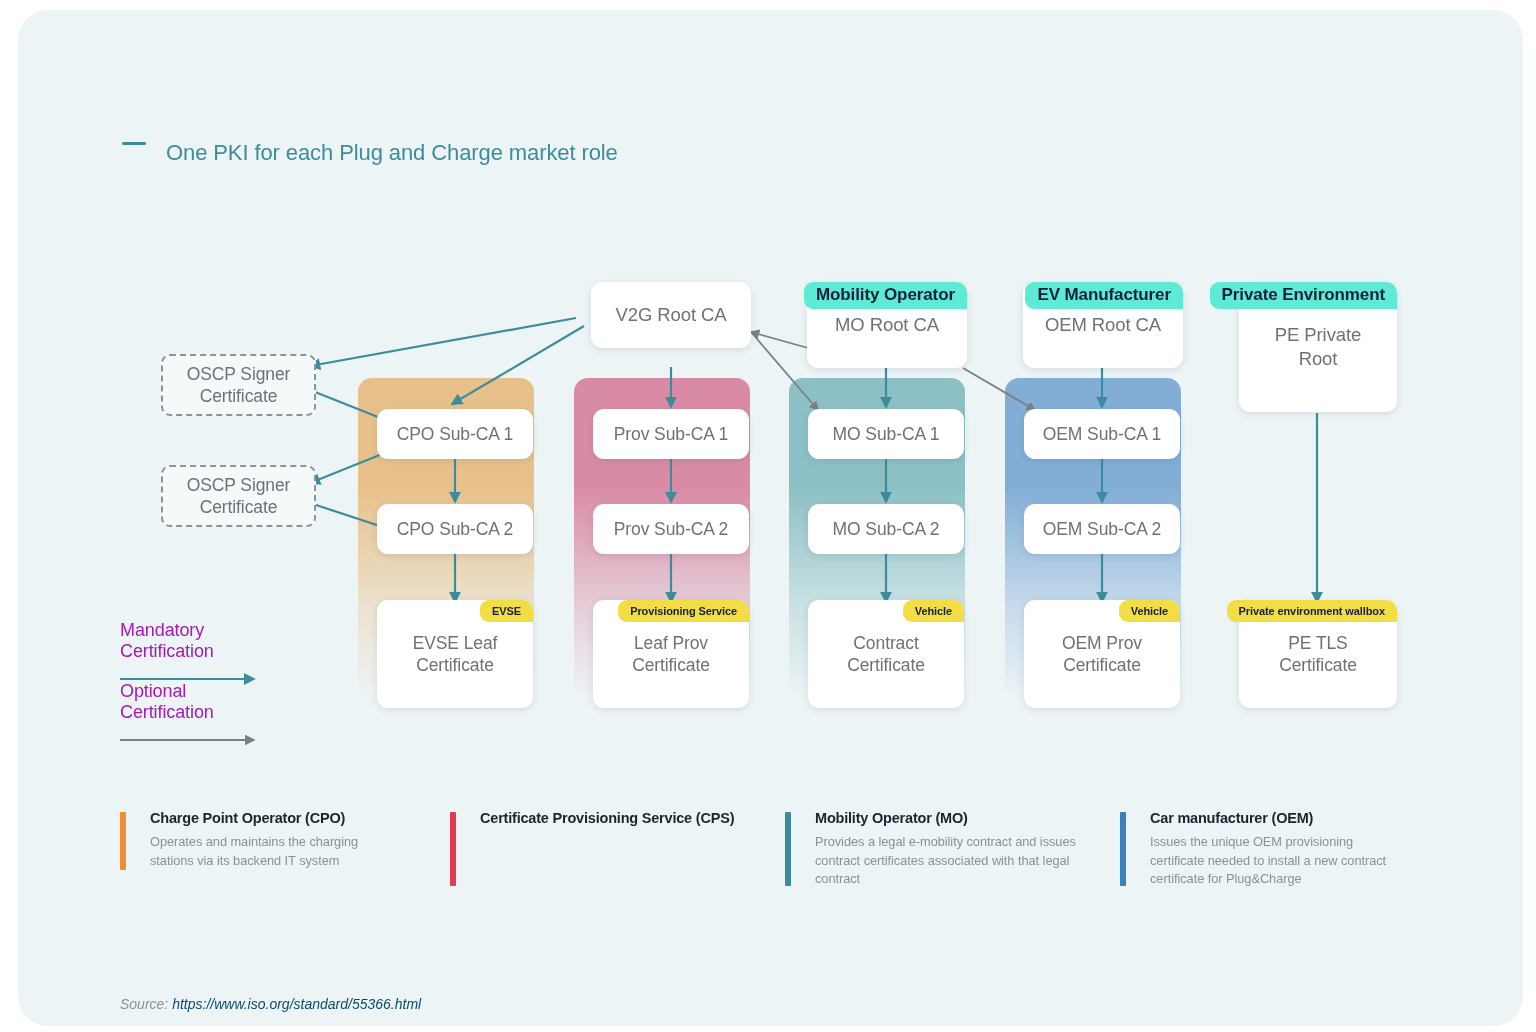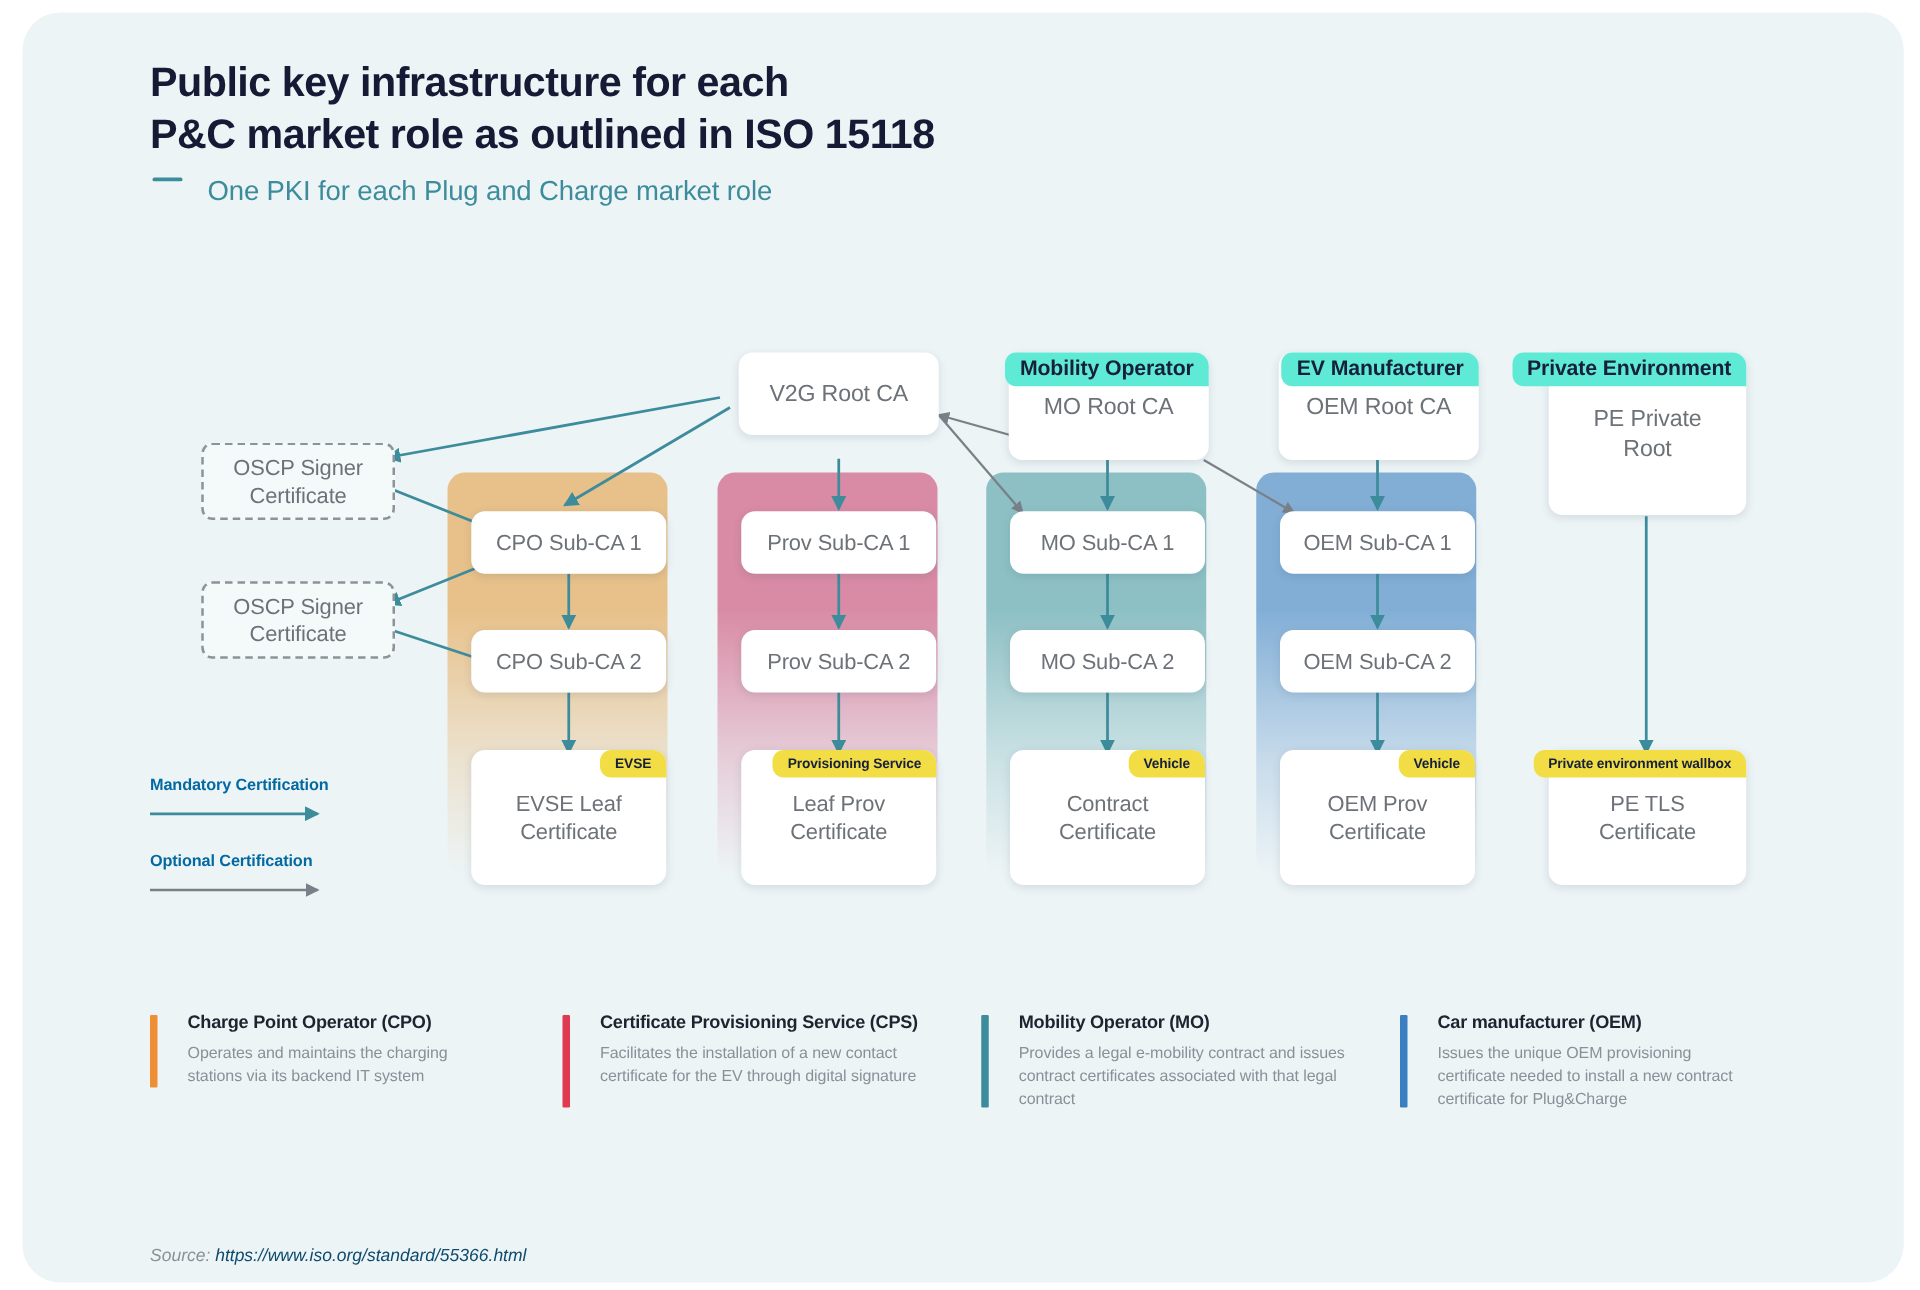--- a/index.html
+++ b/index.html
@@ -86,21 +86,21 @@
     padding: 5px 12px 5px 12px;
     border-radius: 9px 11px 0 9px;
     letter-spacing: -0.1px;
     white-space: nowrap;
     line-height: 1.1;
   }
 
   
   .legend-block { position: absolute; }
   .legend-label {
-    font-size: 13px; font-weight: bold; color: #0369a1;
+    font-size: 18px; font-weight: normal; color: #a21caf;
     letter-spacing: -0.1px; margin-bottom: 9px;
   }
 
   
   #footnotes { position: absolute; left: 102px; top: 800px; width: 1320px;
                display: flex; gap: 0; }
   .fn { display: flex; gap: 24px; }
   .fn-bar { width: 6px; border-radius: 1px; flex: none; margin-top: 2px; }
   .fn-title { font-size: 14.5px; font-weight: bold; color: #1d2430;
               letter-spacing: -0.2px; margin-bottom: 7px; }
@@ -112,24 +112,20 @@
     position: absolute; left: 102px; top: 986px;
     font-size: 14px; font-style: italic; color: #8b9098;
   }
   #source a { color: #0c4a6e; text-decoration: none; }
 </style>
 </head>
 <body>
 
 <div id="card">
 
-  <div id="title">
-    <span class="ln">Public key infrastructure for each</span>
-    <span class="ln">P&amp;C market role as outlined in ISO 15118</span>
-  </div>
   <div id="subtitle-row">
     <span id="sub-dash"></span>
     <span id="subtitle">One PKI for each Plug and Charge market role</span>
   </div>
 
   <div id="stage">
 
     <div class="colpanel" style="left:340px; top:368px; width:176px; height:322px;
                 background:linear-gradient(180deg,#e8c18a 0%, #e8c18a 34%, rgba(232,193,138,0.35) 72%, rgba(232,193,138,0) 100%);"></div>
     <div class="colpanel" style="left:556px; top:368px; width:176px; height:322px;
@@ -299,21 +295,20 @@
       <div class="fn-bar" style="background:#ef8f35; height:58px;"></div>
       <div>
         <div class="fn-title">Charge Point Operator (CPO)</div>
         <div class="fn-body" style="max-width:250px;">Operates and maintains the charging stations via its backend IT system</div>
       </div>
     </div>
     <div class="fn" style="width:335px;">
       <div class="fn-bar" style="background:#e03a53; height:74px;"></div>
       <div>
         <div class="fn-title">Certificate Provisioning Service (CPS)</div>
-        <div class="fn-body" style="max-width:290px;">Facilitates the installation of a new contact certificate for the EV through digital signature</div>
       </div>
     </div>
     <div class="fn" style="width:335px;">
       <div class="fn-bar" style="background:#3d8c9c; height:74px;"></div>
       <div>
         <div class="fn-title">Mobility Operator (MO)</div>
         <div class="fn-body" style="max-width:265px;">Provides a legal e-mobility contract and issues contract certificates associated with that legal contract</div>
       </div>
     </div>
     <div class="fn" style="width:300px;">

